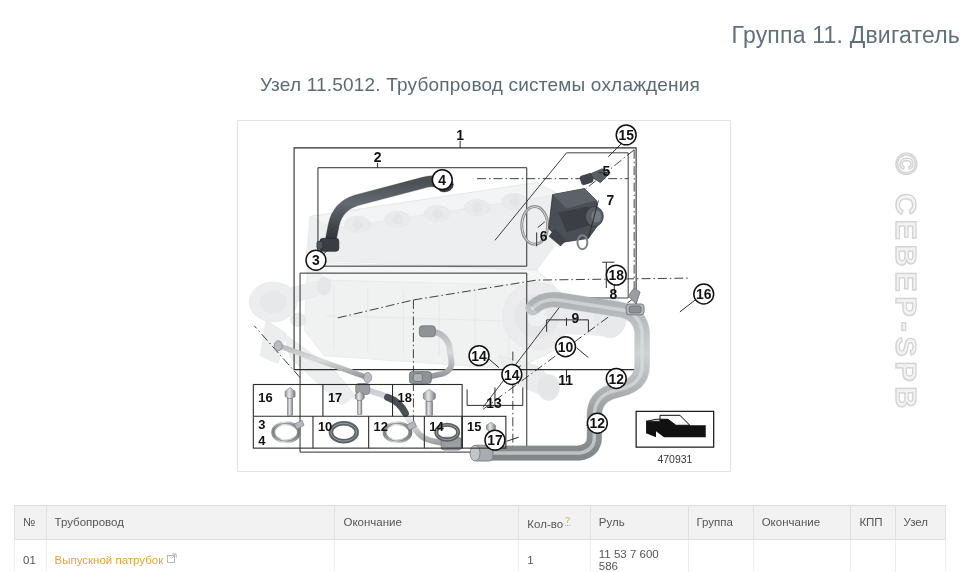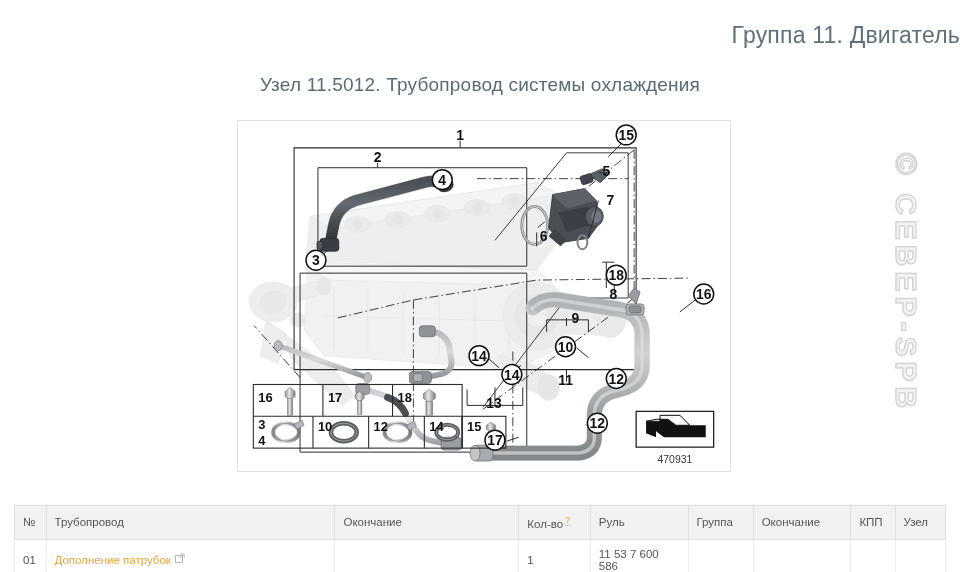--- a/index.html
+++ b/index.html
@@ -488,21 +488,21 @@
         <th>Группа</th>
         <th>Окончание</th>
         <th>КПП</th>
         <th>Узел</th>
       </tr>
     </thead>
     <tbody>
       <tr>
         <td>01</td>
         <td>
-          <a href="#" class="part-link">Дополнение патрубок</a><span class="ext-icon"><svg width="10" height="10" viewBox="0 0 10 10">
+          <a href="#" class="part-link">Выпускной патрубок</a><span class="ext-icon"><svg width="10" height="10" viewBox="0 0 10 10">
                 <rect x="0.5" y="2.5" width="7" height="7" fill="none" stroke="#b9b9b9" stroke-width="1"></rect>
                 <path d="M5 1 L9.2 1 L9.2 5" fill="none" stroke="#b9b9b9" stroke-width="1"></path>
                 <path d="M4.6 5.4 L9 1" stroke="#b9b9b9" stroke-width="1"></path>
               </svg></span>
         </td>
         <td></td>
         <td>1</td>
         <td class="part-number">11 53 7 600 586</td>
         <td></td>
         <td></td>

